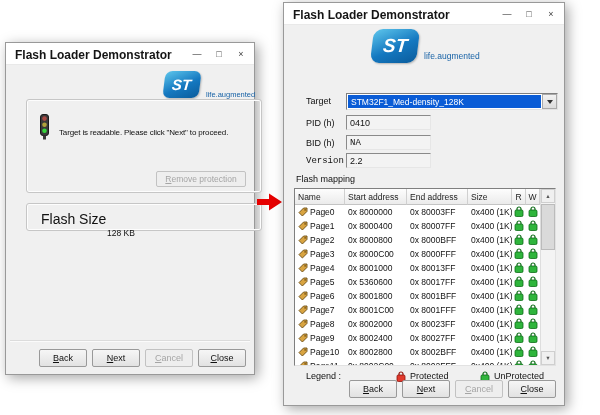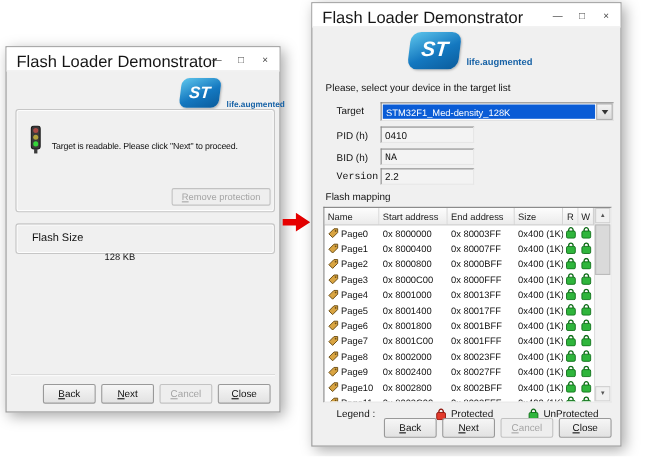--- a/index.html
+++ b/index.html
@@ -7,47 +7,47 @@
             font-family:"Liberation Sans", sans-serif; color:#111; }
 
   
   .window { position:absolute; background:#f0f0f0; border:1px solid #999;
             box-shadow:3px 3px 12px rgba(0,0,0,.35); box-sizing:border-box; }
   .left-win  { left:5px;   top:42px; width:250px; height:333px; }
   .right-win { left:283px; top:2px;  width:282px; height:404px; }
 
   .titlebar { position:absolute; left:0; top:0; right:0; height:21px; background:#fff;
               border-bottom:1px solid #e9e9e9; }
-  .title { position:absolute; left:9px; top:5px; font-size:15px; color:#151515; white-space:nowrap; }
+  .title { position:absolute; left:9px; top:5px; font-size:12px; color:#151515; white-space:nowrap;font-weight:bold; }
   .controls { position:absolute; right:2px; top:0; height:21px; display:flex; }
   .ctl { width:22px; display:flex; align-items:center; justify-content:center; font-size:9px; color:#444; }
 
   
   .logo-row { position:absolute; display:flex; align-items:center; gap:6px; }
   .lw-logo { left:158px; top:27px; }
   .rw-logo { left:88px;  top:26px; }
   .st-logo { width:36px; height:27px; border-radius:7px; transform:skewX(-7deg);
              background:linear-gradient(155deg,#5ec6ec 0%,#1478c0 55%,#0b5c9c 100%);
              display:flex; align-items:center; justify-content:center;
              box-shadow:1px 1px 2px rgba(0,0,0,.25); }
   .rw-logo .st-logo { width:46px; height:34px; border-radius:9px; }
   .st-text { color:#fff; font-weight:bold; font-style:italic; font-size:15px; transform:skewX(2deg); }
   .rw-logo .st-text { font-size:19px; }
-  .tagline { font-size:7.5px; font-weight:bold; color:#1762a6; white-space:nowrap;margin-top:20px; }
+  .tagline { font-size:7.5px; font-weight:normal; color:#1762a6; white-space:nowrap;margin-top:20px; }
   .rw-logo .tagline { font-size:8.5px; }
 
   
   .groupbox { position:absolute; border:1px solid #c6c6c6; border-radius:3px;
-              box-shadow:inset 0 0 0 1px #fdfdfd; }
+              box-shadow:inset 0 0 0 1px #fdfdfd;margin-left:12px; }
   .gb1 { left:8px; top:56px; width:234px; height:92px; }
   .gb2 { left:8px; top:160px; width:234px; height:26px; }
   .traffic { position:absolute; left:10px; top:14px; }
   .msg { position:absolute; left:32px; top:28px; font-size:8px; letter-spacing:-0.15px;
          white-space:nowrap; color:#111; }
-  .fs-label { position:absolute; left:14px; top:7px; font-size:10px; }
+  .fs-label { position:absolute; left:14px; top:7px; font-size:14px; }
   .fs-value { position:absolute; left:80px; top:24px; font-size:8.5px; }
   .hline { position:absolute; left:4px; right:4px; bottom:32px; height:0;
            border-top:1px solid #dcdcdc; border-bottom:1px solid #fbfbfb; }
 
   
   .btn { box-sizing:border-box; height:18px; width:48px; background:linear-gradient(#f6f6f6,#e2e2e2);
          border:1px solid #999; border-radius:2px; font-family:inherit; font-size:9px; color:#111;
          display:flex; align-items:center; justify-content:center; padding:0 3px; }
   .btn span { display:block; }
   .btn span::first-letter { text-decoration:underline; }
@@ -191,21 +191,20 @@
       </div>
     </div>
 
     <div class="logo-row rw-logo">
       <div class="st-logo">
         <span class="st-text">ST</span>
       </div>
       <span class="tagline">life.augmented</span>
     </div>
 
-    <div class="instruction">Please, select your device in the target list</div>
 
     <span class="fld-label lbl-target">Target</span>
     <div class="combo">
       <span class="combo-sel">STM32F1_Med-density_128K</span>
       <span class="combo-btn"></span>
     </div>
 
     <span class="fld-label lbl-pid">PID (h)</span>
     <div class="ro-field f-pid">0410</div>
 
@@ -360,21 +359,21 @@
           <div class="trow">
             <div class="td c-name">
               <span class="picon">
                 <svg width="10" height="10" viewBox="0 0 10 10">
                   <path d="M1 5.6 L5.6 1 H9 v3.4 L4.4 9 Z" fill="#d9a441" stroke="#6b4e16" stroke-width="0.9"></path>
                   <circle cx="7.1" cy="2.9" r="0.8" fill="#6b4e16"></circle>
                 </svg>
               </span>
               <span>Page5</span>
             </div>
-            <div class="td c-start">0x 8001400</div>
+            <div class="td c-start">0x 5360600</div>
             <div class="td c-end">0x 80017FF</div>
             <div class="td c-size">0x400 (1K)</div>
             <div class="td c-rw">
               <span><svg width="10" height="11" viewBox="0 0 10 11">
                   <path d="M3 4.2 V3 a2 2 0 0 1 4 0 v1.2" fill="none" stroke="#0d6b16" stroke-width="1.2"></path>
                   <rect x="1" y="4" width="8" height="6.5" rx="1.3" fill="#2fb53c" stroke="#0d6b16" stroke-width="0.8"></rect>
                 </svg></span>
             </div>
             <div class="td c-rw">
               <span><svg width="10" height="11" viewBox="0 0 10 11">

